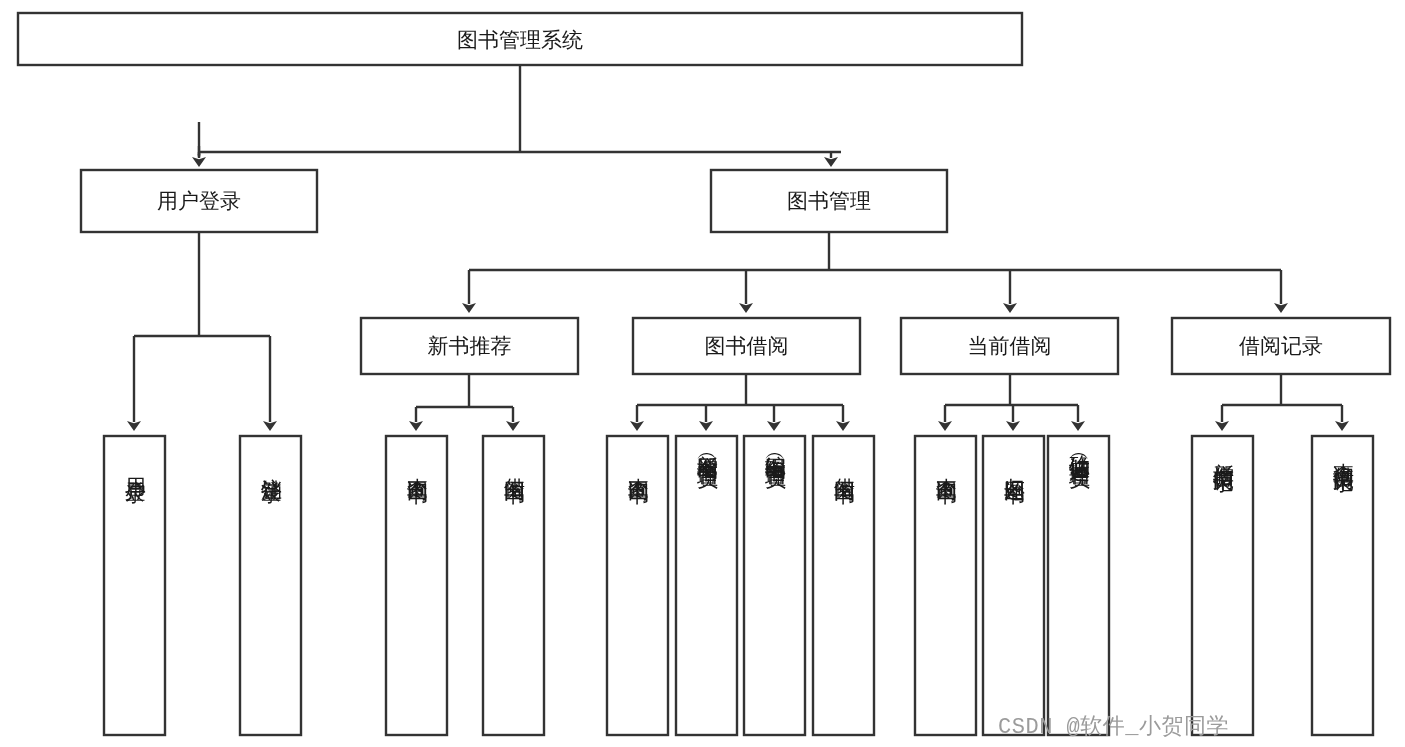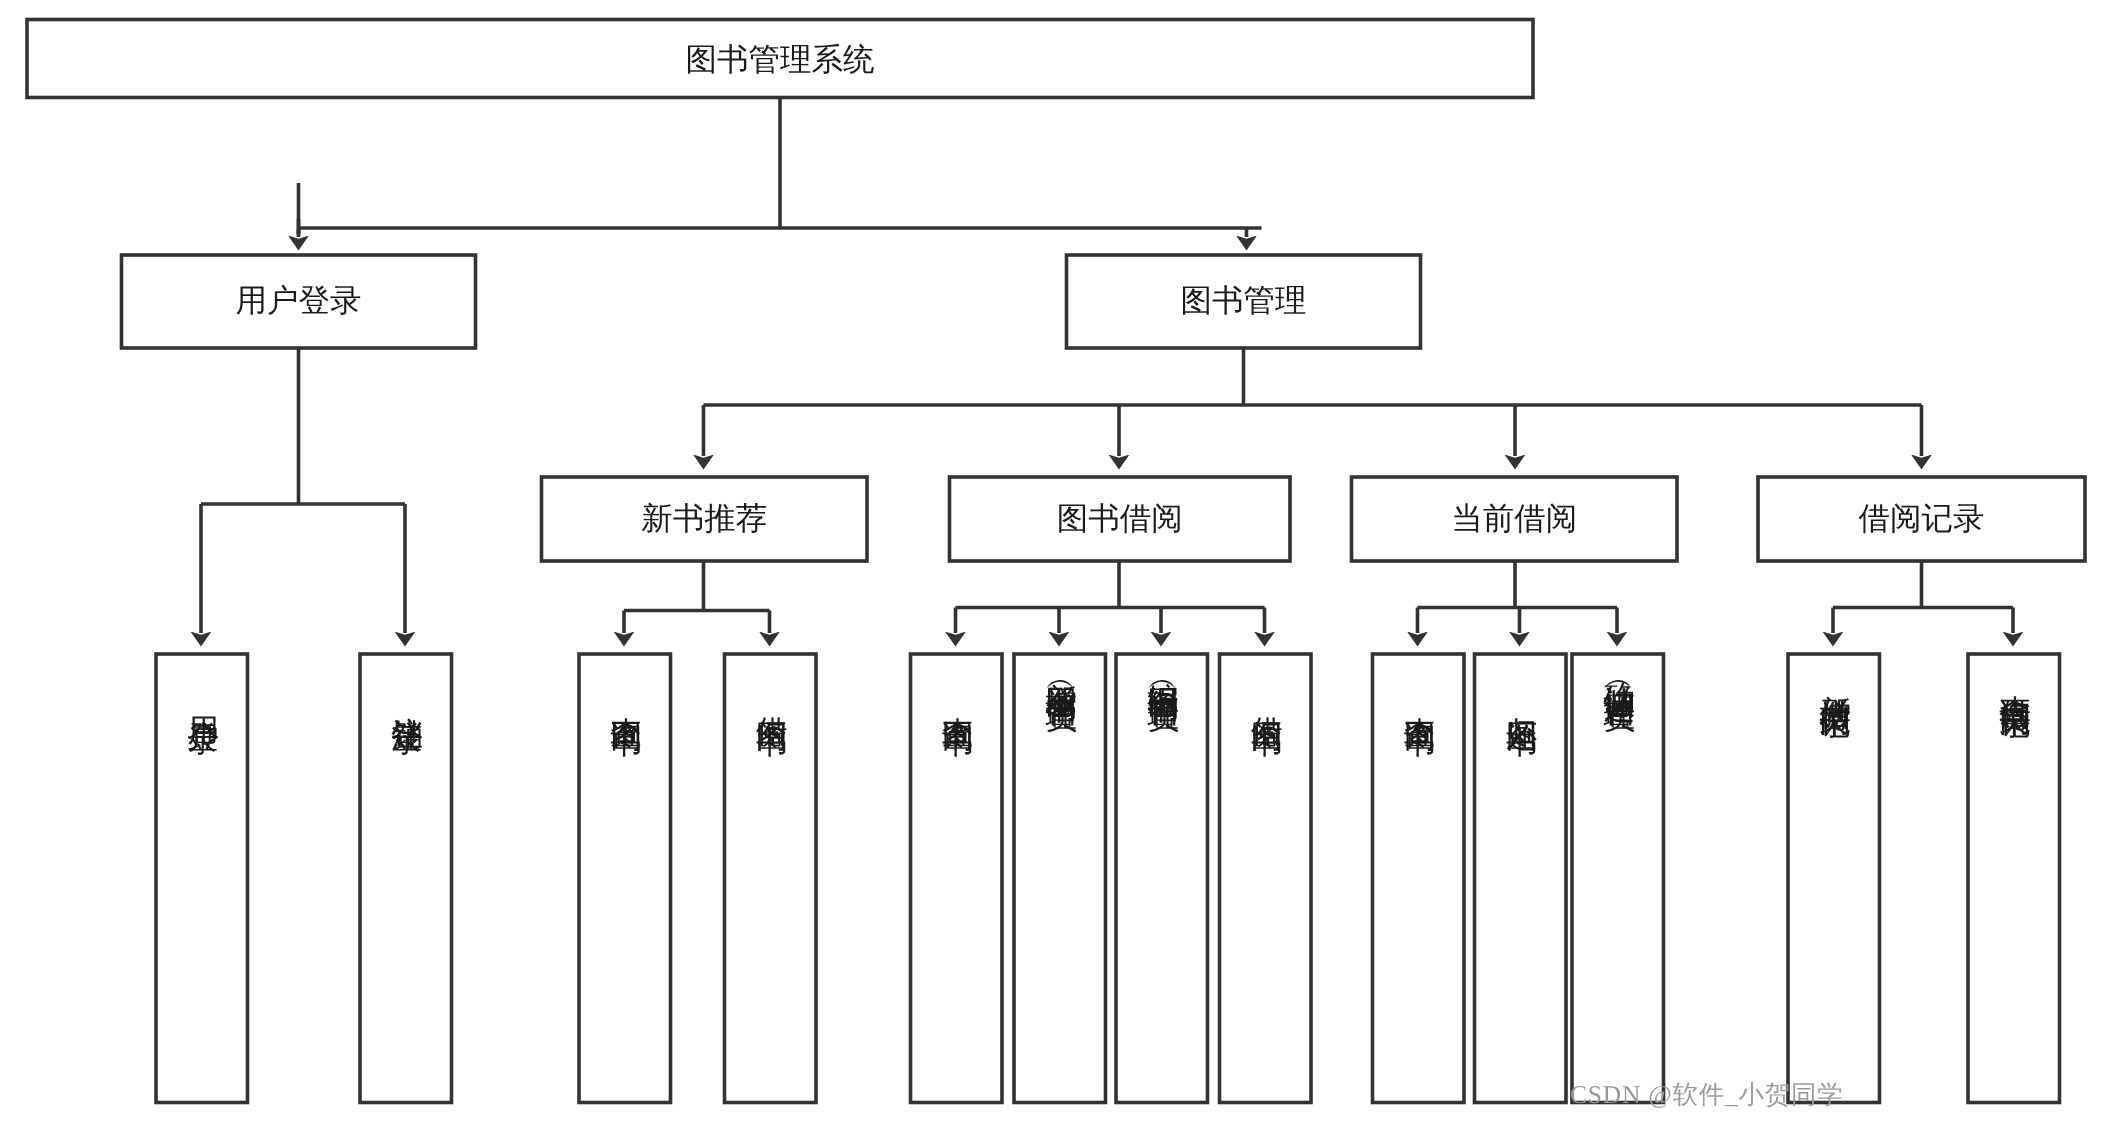--- a/index.html
+++ b/index.html
@@ -50,22 +50,22 @@
   .node-label.vertical {
     font-size: 21px;
     writing-mode: vertical-rl;
     text-orientation: upright;
     letter-spacing: 2px;
   }
   .watermark {
     position: absolute;
     right: 10px;
     bottom: 6px;
-    font-family: Liberation Serif, serif;
-    font-size: 17px;
+    font-family: Liberation Mono, monospace;
+    font-size: 22px;
     color: #9b9b9b;
     letter-spacing: 0.5px;
     white-space: nowrap;
     pointer-events: none;
   }
 </style>
 </head>
 <body>
 
 <div id="diagram-root">

